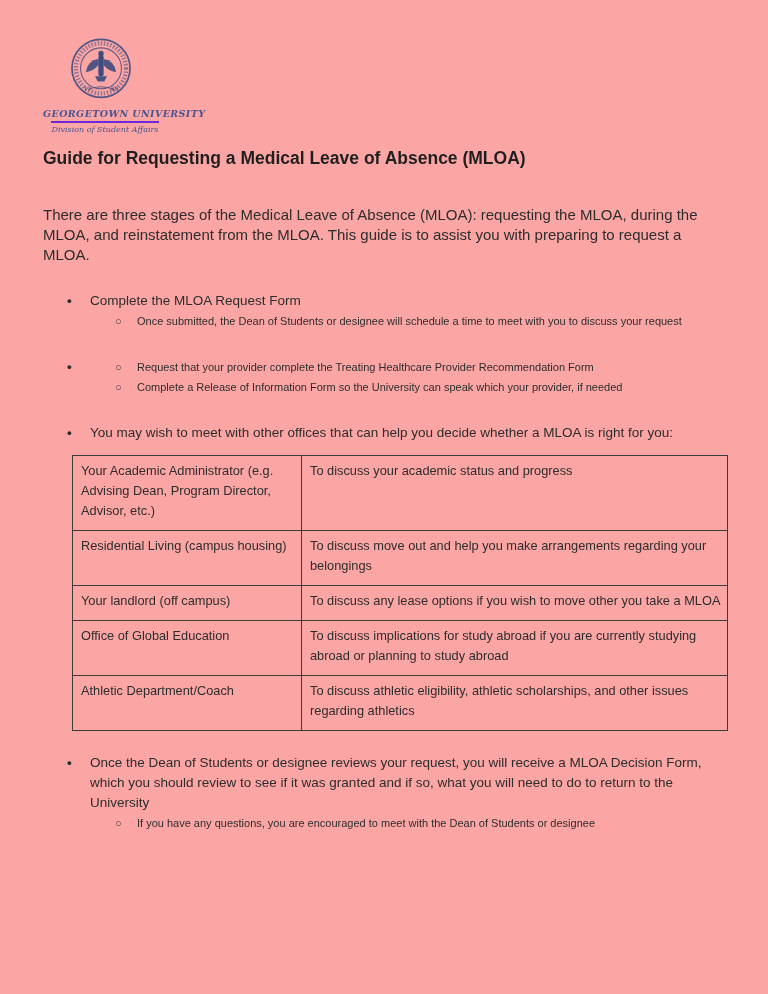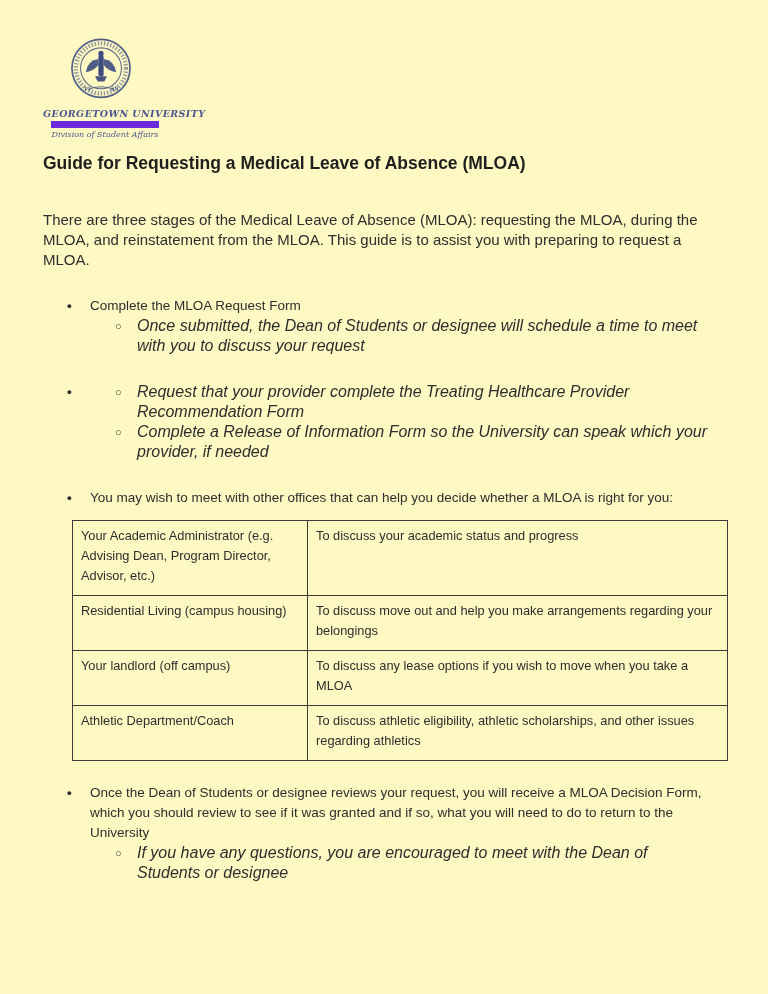--- a/index.html
+++ b/index.html
@@ -1,20 +1,20 @@
 <!DOCTYPE html>
 <html><head>
 <meta charset="utf-8">
 <style>
   html,body{margin:0;padding:0;background:#e9e9e9;}
   .page{
     position:relative;
     width:768px;height:994px;
     margin:0 auto;
-    background:#fef9c3;
+    background:#fca5a5;
     font-family:"Liberation Sans",sans-serif;
     color:#2d2d2d;
     overflow:hidden;
     box-sizing:border-box;
     padding:38px 56px 0 43px;
   }
   
   .logo-block{width:116px;text-align:center;margin-left:0;}
   .seal{width:66px;height:66px;display:block;margin:0 auto;}
   .gu-wordmark{
@@ -23,21 +23,21 @@
     font-style:italic;
     font-weight:bold;
     font-size:9.5px;
     letter-spacing:0.4px;
     color:#4a5590;
     white-space:nowrap;
   }
   .gu-division{
     margin-top:2px;
     padding-top:2px;
-    border-top:7px solid #6d28d9;
+    border-top:2px solid #6d28d9;
     font-family:"DejaVu Serif",serif;
     font-style:italic;
     font-size:8px;
     color:#4a5590;
     white-space:nowrap;
     margin-left:8px;
   }
   
   .doc-title{
     margin-top:14px;
@@ -65,32 +65,32 @@
   .b-heading{font-weight:normal;font-size:13.5px;line-height:20px;}
   .sub{display:flex;margin-top:0;}
   .s-marker{
     width:22px;
     padding-left:25px;
     font-size:11px;
     line-height:20px;
     color:#3a3a3a;
     flex:0 0 auto;
   }
-  .s-text{font-size:16px;line-height:20px;max-width:575px;font-style:italic;}
+  .s-text{font-size:11px;line-height:20px;max-width:575px;}
   
   .offices-table{
     margin:12px 0 0 29px;
     border-collapse:collapse;
     width:656px;
     table-layout:fixed;
   }
   .offices-table td{
     border:1.5px solid #3c3c3c;
     vertical-align:top;
-    padding:5px 10px 9px 8px;
+    padding:5px 4px 9px 8px;
     font-size:12.8px;
     line-height:20px;
   }
   .offices-table td.col-office{width:216px;}
   
   .closing{margin-top:22px;}
 </style>
 </head>
 <body>
 
@@ -155,21 +155,25 @@
       <tr>
         <td class="col-office">Your Academic Administrator (e.g. Advising Dean, Program Director, Advisor, etc.)</td>
         <td>To discuss your academic status and progress</td>
       </tr>
       <tr>
         <td class="col-office">Residential Living (campus housing)</td>
         <td>To discuss move out and help you make arrangements regarding your belongings</td>
       </tr>
       <tr>
         <td class="col-office">Your landlord (off campus)</td>
-        <td>To discuss any lease options if you wish to move when you take a MLOA</td>
+        <td>To discuss any lease options if you wish to move other you take a MLOA</td>
+      </tr>
+      <tr>
+        <td class="col-office">Office of Global Education</td>
+        <td>To discuss implications for study abroad if you are currently studying abroad or planning to study abroad</td>
       </tr>
       <tr>
         <td class="col-office">Athletic Department/Coach</td>
         <td>To discuss athletic eligibility, athletic scholarships, and other issues regarding athletics</td>
       </tr>
     </tbody>
   </table>
 
   <div class="bullet closing">
     <span class="b-marker">•</span>

